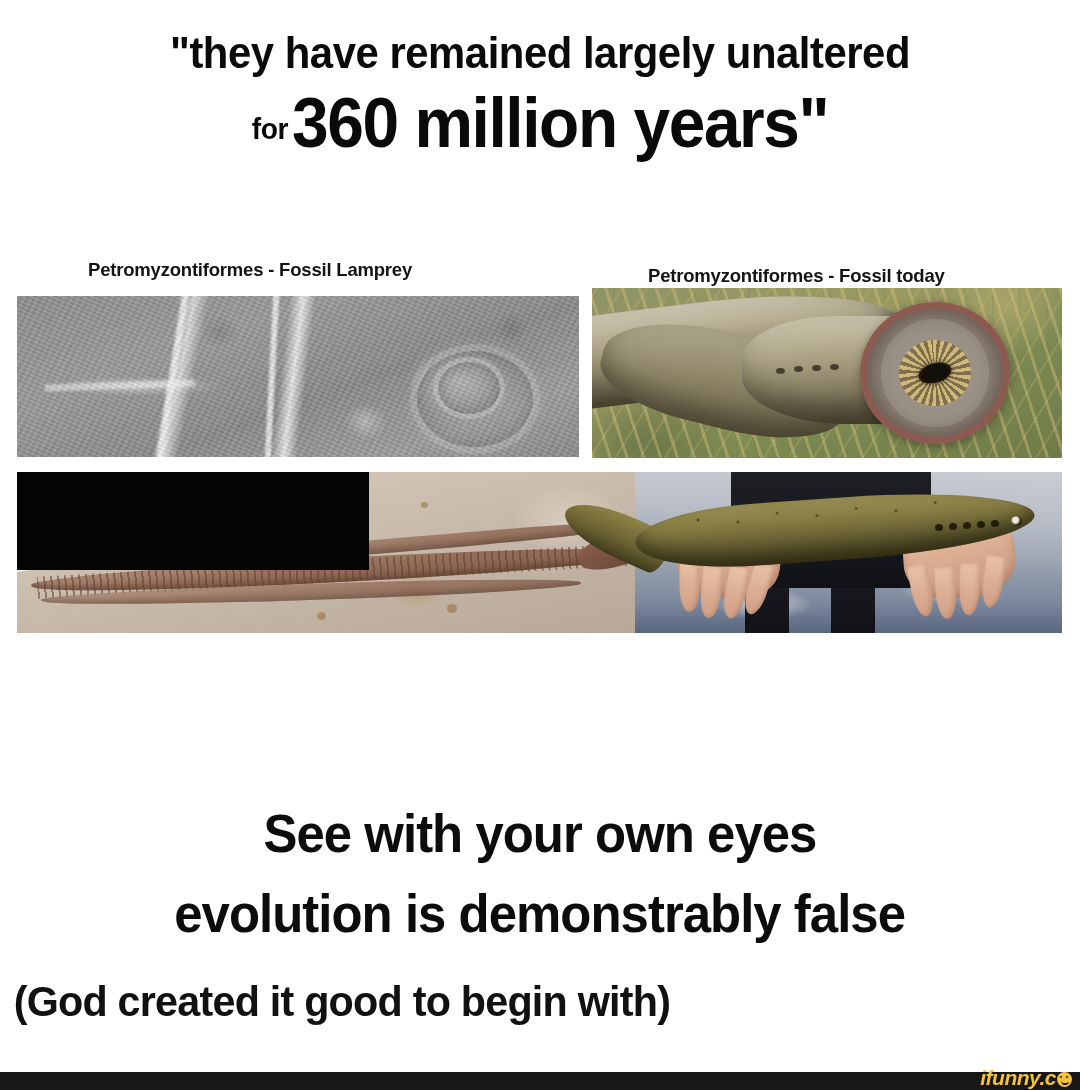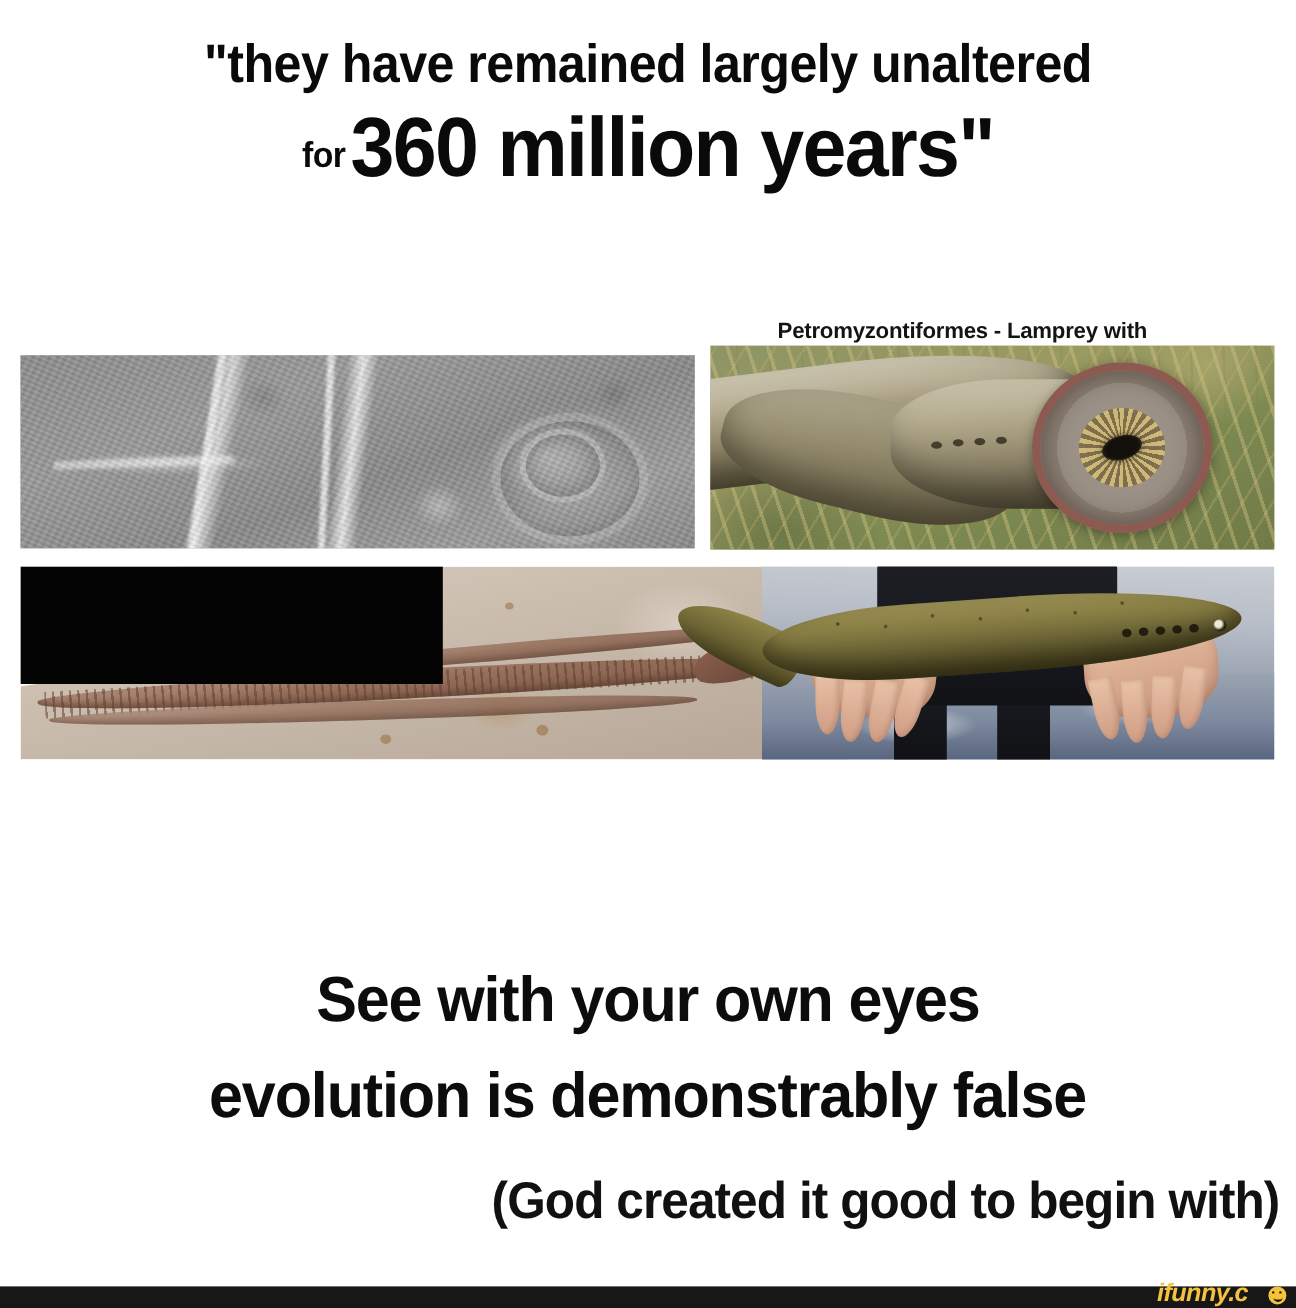--- a/index.html
+++ b/index.html
@@ -399,21 +399,21 @@
   }
   .body-line span { display: inline-block; transform: scaleX(0.96); }
   .body-line-1 { top: 803px; }
   .body-line-2 { top: 883px; }
 
   .closing-line {
     position: absolute;
     left: 0;
     top: 977px;
     width: 1080px;
-    text-align: right;
+    text-align: left;
     font-size: 43px;
     font-weight: 700;
     color: #111111;
     letter-spacing: -0.8px;
     white-space: nowrap;
   }
   .closing-line span { display: inline-block; transform: scaleX(0.96); }
 
   
   .watermark-bar {
@@ -424,21 +424,21 @@
     height: 18px;
     background: #171717;
   }
   .watermark {
     position: absolute;
     right: 8px;
     bottom: 0;
     height: 24px;
     display: flex;
     align-items: center;
-    gap: 16px;
+    gap: 0px;
     font-size: 21px;
     font-weight: 700;
     font-style: italic;
     color: #f5c33b;
     letter-spacing: -0.5px;
   }
   .wm-smiley {
     display: inline-block;
     width: 15px; height: 15px;
     border-radius: 50%;
@@ -472,21 +472,22 @@
 
   <div class="headline">
     <span class="headline-line1">"they have remained largely unaltered</span>
     <span class="headline-line2">
       <span class="for-word">for</span>
       <span class="big-number">360 million years"</span>
     </span>
   </div>
 
 
-  <div class="caption caption-right">Petromyzontiformes - Lamprey with</div>
+  <div class="caption caption-left">Petromyzontiformes - Fossil Lamprey</div>
+  <div class="caption caption-right">Petromyzontiformes - Fossil today</div>
 
   <div class="photo photo-fossil-closeup">
     <div class="fossil-ring"></div>
     <div class="fossil-ring inner"></div>
     <div class="fossil-streak fs1"></div>
     <div class="fossil-streak fs2"></div>
     <div class="fossil-streak fs3"></div>
     <div class="grain-a"></div>
   </div>
 

